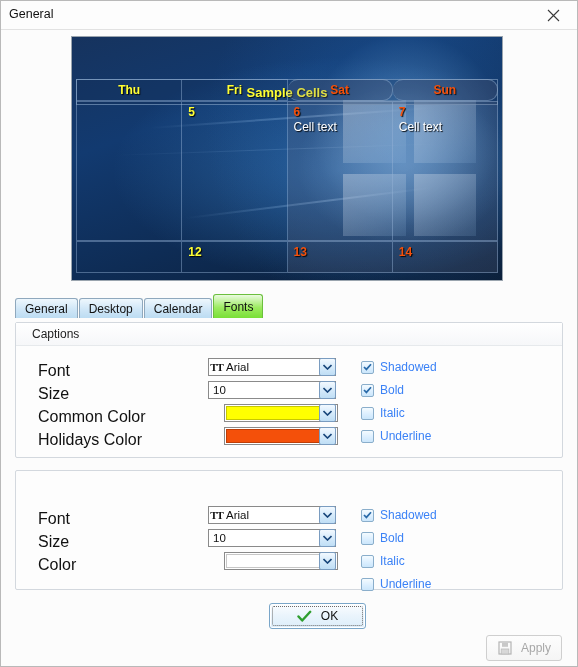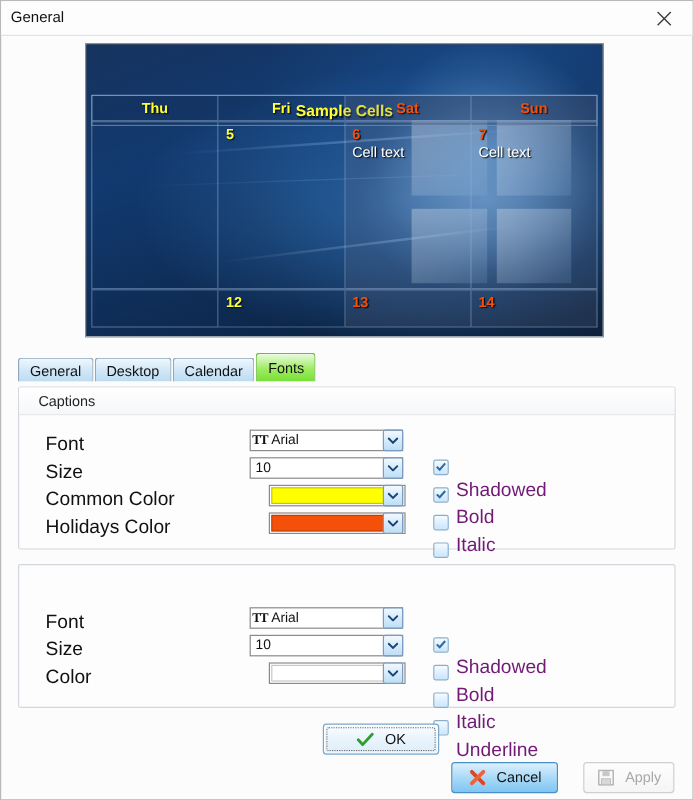--- a/index.html
+++ b/index.html
@@ -50,21 +50,21 @@
              border:1px solid rgba(150,180,215,.55);
              background:rgba(20,45,85,0.30);
              color:#ffff33;font-weight:bold;font-size:13px;
              text-shadow:1px 1px 1px rgba(0,0,0,.85);margin-top:24px;}
   .hdr-row{position:absolute;left:4px;top:42px;right:4px;height:22px;display:flex;}
   .hdr{flex:1;display:flex;align-items:center;justify-content:center;
        border:1px solid rgba(150,180,215,.45);border-left:none;
        font-weight:bold;font-size:12px;text-shadow:1px 1px 1px rgba(0,0,0,.85);}
   .hdr:first-child{border-left:1px solid rgba(150,180,215,.45);}
   .hdr.weekday{color:#ffff33;}
-  .hdr.weekend{color:#f4500a;background:rgba(110,110,130,0.22);}
+  .hdr.weekend{color:#f4500a;background:rgba(110,110,130,0.22);border-radius:10px;}
 
   .body-row{position:absolute;left:4px;right:4px;display:flex;}
   .row-main{top:64px;height:140px;}
   .row-last{top:204px;height:32px;}
   .cell{flex:1;position:relative;border:1px solid rgba(150,180,215,.45);border-left:none;}
   .cell:first-child{border-left:1px solid rgba(150,180,215,.45);}
   .cell.we{background:rgba(110,110,130,0.20);}
   .daynum{position:absolute;left:6px;top:3px;font-weight:bold;font-size:12px;
           text-shadow:1px 1px 1px rgba(0,0,0,.9);}
   .daynum.y{color:#ffff33;}
@@ -108,21 +108,21 @@
          border:1px solid #7a9cc0;border-radius:2px;cursor:pointer;
          background:linear-gradient(180deg,#f2f9ff 0%,#d7ebfb 48%,#bfdef5 100%);
          display:flex;align-items:center;justify-content:center;}
   .ddbtn svg{display:block;}
 
   
   .cbrow{position:absolute;left:345px;display:flex;align-items:center;cursor:pointer;}
   .cbox{width:13px;height:13px;box-sizing:border-box;border:1px solid #8aaecb;border-radius:2px;
         background:linear-gradient(180deg,#f4fbff 0%,#dcefff 55%,#cbe6fb 100%);
         display:flex;align-items:center;justify-content:center;flex:0 0 13px;}
-  .cbrow .lbl{margin-left:6px;font-size:16px;color:#701a75;margin-top:40px;}
+  .cbrow .lbl{margin-left:6px;font-size:12px;color:#3b82f6;}
 
   
   .btn{position:absolute;height:26px;box-sizing:border-box;border-radius:3px;
        display:flex;align-items:center;justify-content:center;gap:8px;cursor:pointer;
        font-size:12px;color:#111;}
   #btn-ok{left:268px;top:602px;width:97px;
           border:1px solid #7aa6c9;
           background:linear-gradient(180deg,#fbfdff 0%,#eaf4fc 48%,#dcedfa 100%);
           box-shadow:inset 0 0 0 1px #ffffff;}
   #btn-ok .focus-ring{position:absolute;inset:2px;border:1px dotted #6b6b6b;border-radius:2px;}
@@ -344,29 +344,20 @@
   <div class="btn" id="btn-ok">
     <div class="focus-ring"></div>
     <span class="ic">
       <svg width="15" height="13" viewBox="0 0 15 13">
           <path d="M1.5 6.5 L5.2 10.5 L13.2 1.8" stroke="#2f9e2f" stroke-width="2.4" fill="none" stroke-linecap="round" stroke-linejoin="round"></path>
         </svg>
     </span>
     <span class="tx">OK</span>
   </div>
 
-  <div class="btn" id="btn-cancel">
-    <span class="ic">
-      <svg width="14" height="14" viewBox="0 0 14 14">
-        <path d="M2.2 2.2 L11.8 11.8" stroke="#d9472b" stroke-width="3.1" stroke-linecap="round"></path>
-        <path d="M11.8 2.2 L2.2 11.8" stroke="#e8643f" stroke-width="3.1" stroke-linecap="round"></path>
-      </svg>
-    </span>
-    <span class="tx">Cancel</span>
-  </div>
 
   <div class="btn" id="btn-apply">
     <span class="ic">
       <svg width="14" height="14" viewBox="0 0 14 14">
         <rect x="1" y="1" width="12" height="12" fill="none" stroke="#b4b4b4" stroke-width="1.2"></rect>
         <rect x="4" y="1.6" width="6" height="4.2" fill="#c8c8c8"></rect>
         <rect x="3.2" y="8" width="7.6" height="5" fill="#d8d8d8" stroke="#bdbdbd" stroke-width=".8"></rect>
       </svg>
     </span>
     <span class="tx">Apply</span>

